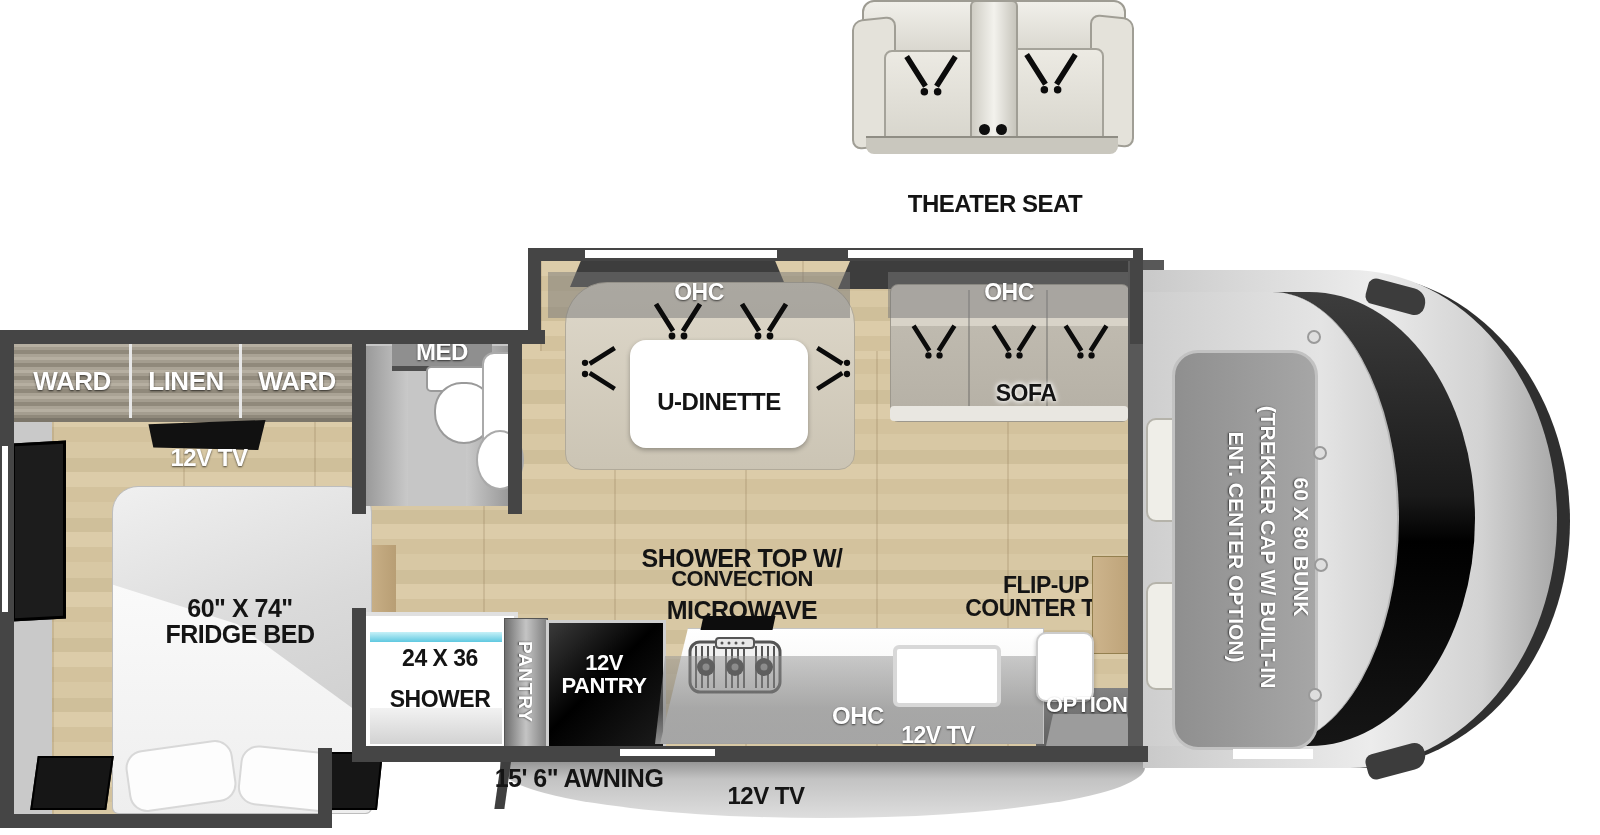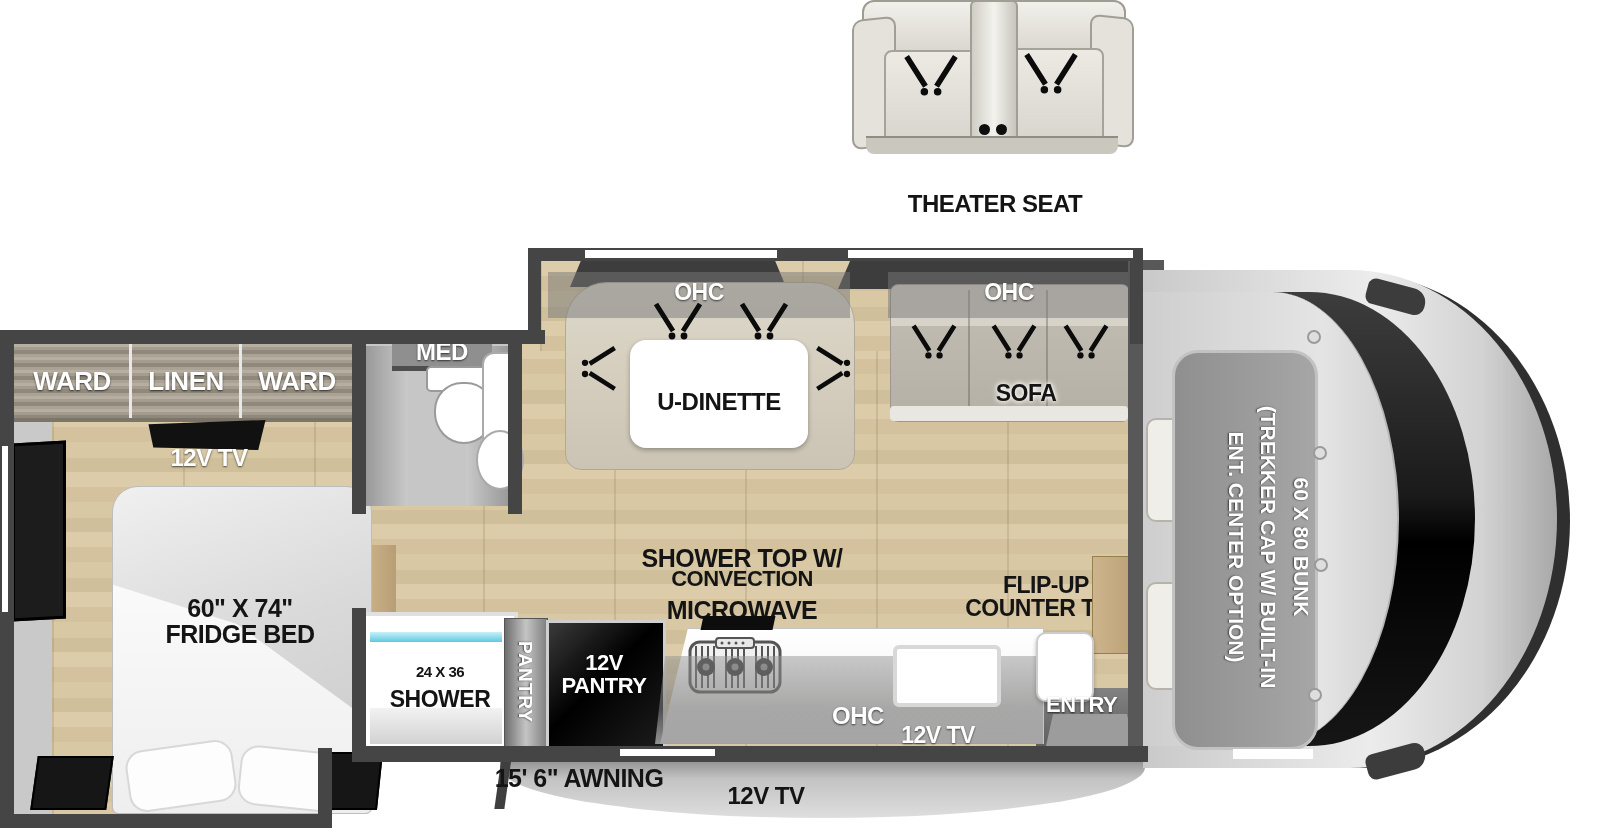--- a/index.html
+++ b/index.html
@@ -66,21 +66,21 @@
   <div class="lb wt ctr" style="left:442px;top:338px;font-size:24px;">MED</div>
   <div class="abs" style="left:426px;top:366px;width:72px;height:22px;background:#fff;border:2px solid #9a9a9a;border-radius:5px;"></div>
   <div class="abs" style="left:434px;top:382px;width:56px;height:58px;background:#fff;border:2px solid #9a9a9a;border-radius:46% 46% 50% 50%;"></div>
   <div class="abs" style="left:482px;top:352px;width:34px;height:132px;background:#fff;border:2px solid #aaa;border-radius:12px;"></div>
   <div class="abs" style="left:476px;top:430px;width:44px;height:56px;background:#fff;border:2px solid #aaa;border-radius:50%;"></div>
 
   <div class="abs" style="left:362px;top:612px;width:148px;height:136px;background:#fff;border:4px solid #e0e0e0;">
     <div class="abs" style="left:4px;top:16px;width:132px;height:10px;background:linear-gradient(180deg,#c6f1f8,#5fc8e0);"></div>
     <div class="abs" style="left:4px;top:92px;width:132px;height:36px;background:linear-gradient(180deg,#f2f2f2,#d2d2d2);"></div>
   </div>
-  <div class="lb dk ctr" style="left:440px;top:663px;font-size:15px;">24 X 36</div>
+  <div class="lb dk ctr" style="left:440px;top:645px;font-size:23px;">24 X 36</div>
   <div class="lb dk ctr" style="left:440px;top:686px;font-size:23px;">SHOWER</div>
 
   <div class="abs" style="left:570px;top:261px;width:216px;height:26px;background:#3d3d3d;clip-path:polygon(5% 0,95% 0,100% 100%,0 100%);"></div>
   <div class="abs" style="left:838px;top:261px;width:302px;height:28px;background:#3d3d3d;clip-path:polygon(4% 0,96% 0,100% 100%,0 100%);"></div>
 
   <div class="abs" style="left:565px;top:282px;width:288px;height:186px;background:linear-gradient(180deg,#ded8ca,#cbc4b4);border-radius:42px 42px 16px 16px;border:1px solid #b1aa9a;"></div>
   <div class="abs" style="left:630px;top:340px;width:178px;height:108px;background:#fff;border-radius:16px;box-shadow:0 2px 5px rgba(0,0,0,.3);"></div>
   <div class="abs" style="left:548px;top:272px;width:302px;height:46px;background:rgba(120,120,120,.5);"></div>
   <div class="lb wt ctr" style="left:699px;top:279px;font-size:23px;">OHC</div>
   <div class="lb dk ctr" style="left:719px;top:388px;font-size:24px;">U-DINETTE</div>
@@ -176,21 +176,21 @@
       <circle cx="76" cy="33" r="3.5" fill="#888"></circle>
   </svg>
 
   <div class="abs" style="left:655px;top:656px;width:388px;height:88px;background:linear-gradient(180deg,rgba(150,150,150,.5),rgba(118,118,118,.6) 60%,rgba(158,158,158,.9));clip-path:polygon(10px 0,100% 0,100% 100%,0 100%);"></div>
   <div class="abs" style="left:893px;top:645px;width:100px;height:54px;background:#fff;border:4px solid #d8d8d8;border-radius:6px;"></div>
   <div class="lb wt ctr" style="left:858px;top:702px;font-size:24px;">OHC</div>
   <div class="lb wt ctr" style="left:938px;top:722px;font-size:23px;">12V TV</div>
 
   <div class="abs" style="left:1036px;top:632px;width:54px;height:66px;background:#fff;border:2px solid #ccc;border-radius:10px;box-shadow:0 2px 4px rgba(0,0,0,.25);"></div>
 
-  <div class="lb wt" style="left:1046px;top:692px;font-size:22px;">ENTRY</div>
+  <div class="lb wt" style="left:1046px;top:692px;font-size:22px;">OPTION</div>
 
   <div class="abs" style="left:1128px;top:260px;width:36px;height:490px;background:#585858;"></div>
   <div class="abs" style="left:1146px;top:274px;width:424px;height:494px;background:#2f2f2f;border-radius:0 212px 212px 0 / 0 247px 247px 0;"></div>
   <div class="abs" style="left:1143px;top:270px;width:414px;height:498px;background:linear-gradient(90deg,#c9c9c9,#ececec 55%,#d2d2d2 82%,#a8a8a8);border-radius:0 207px 207px 0 / 0 249px 249px 0;"></div>
   <div class="abs" style="left:1143px;top:292px;width:332px;height:454px;background:linear-gradient(180deg,#3d3d3d,#1a1a1a 45%,#000 55%,#161616);border-radius:0 166px 166px 0 / 0 227px 227px 0;"></div>
   <div class="abs" style="left:1143px;top:292px;width:254px;height:454px;background:linear-gradient(90deg,#cecece,#e4e4e4 70%,#d0d0d0);border-radius:0 127px 127px 0 / 0 227px 227px 0;border-right:2px solid #b5b5b5;"></div>
 
   <div class="abs" style="left:1146px;top:418px;width:54px;height:100px;background:#efeee8;border:2px solid #b5b3aa;border-radius:10px;"></div>
   <div class="abs" style="left:1146px;top:582px;width:54px;height:104px;background:#efeee8;border:2px solid #b5b3aa;border-radius:10px;"></div>
 

